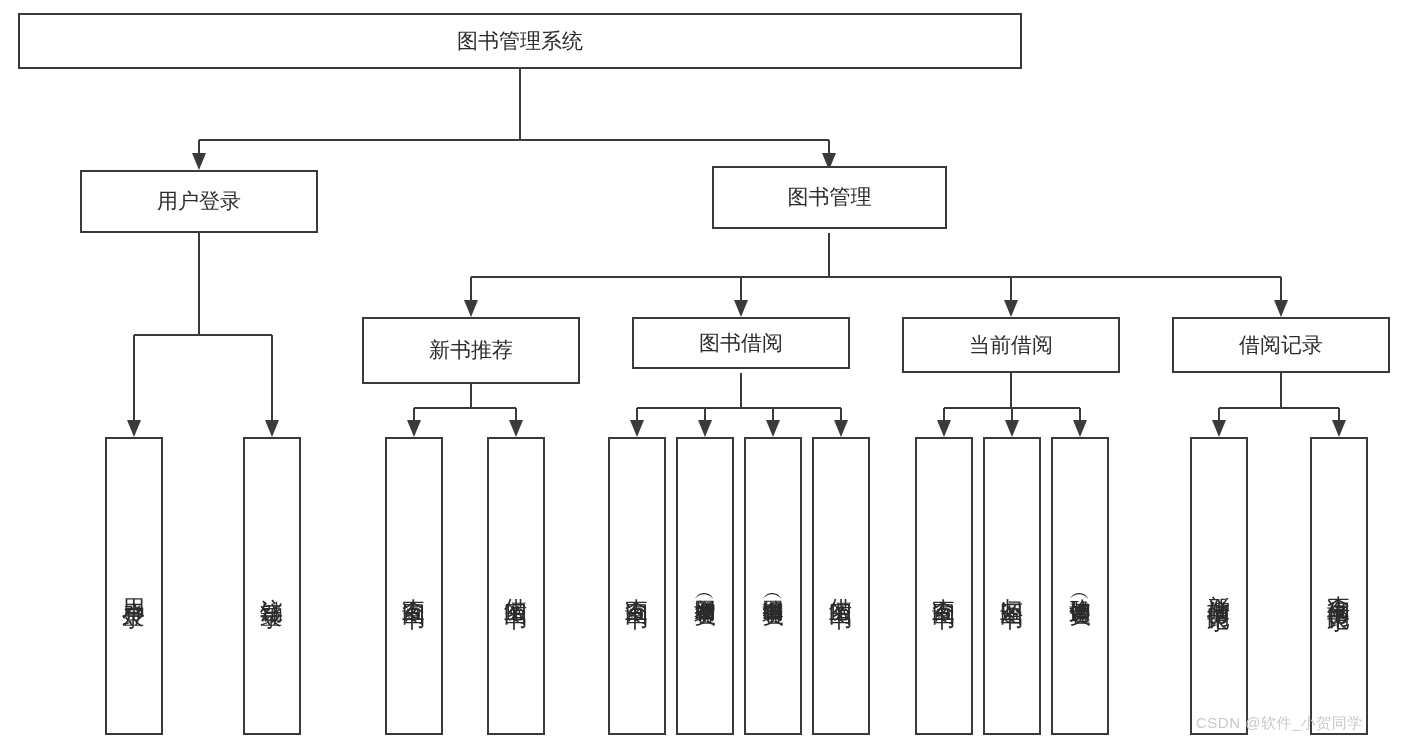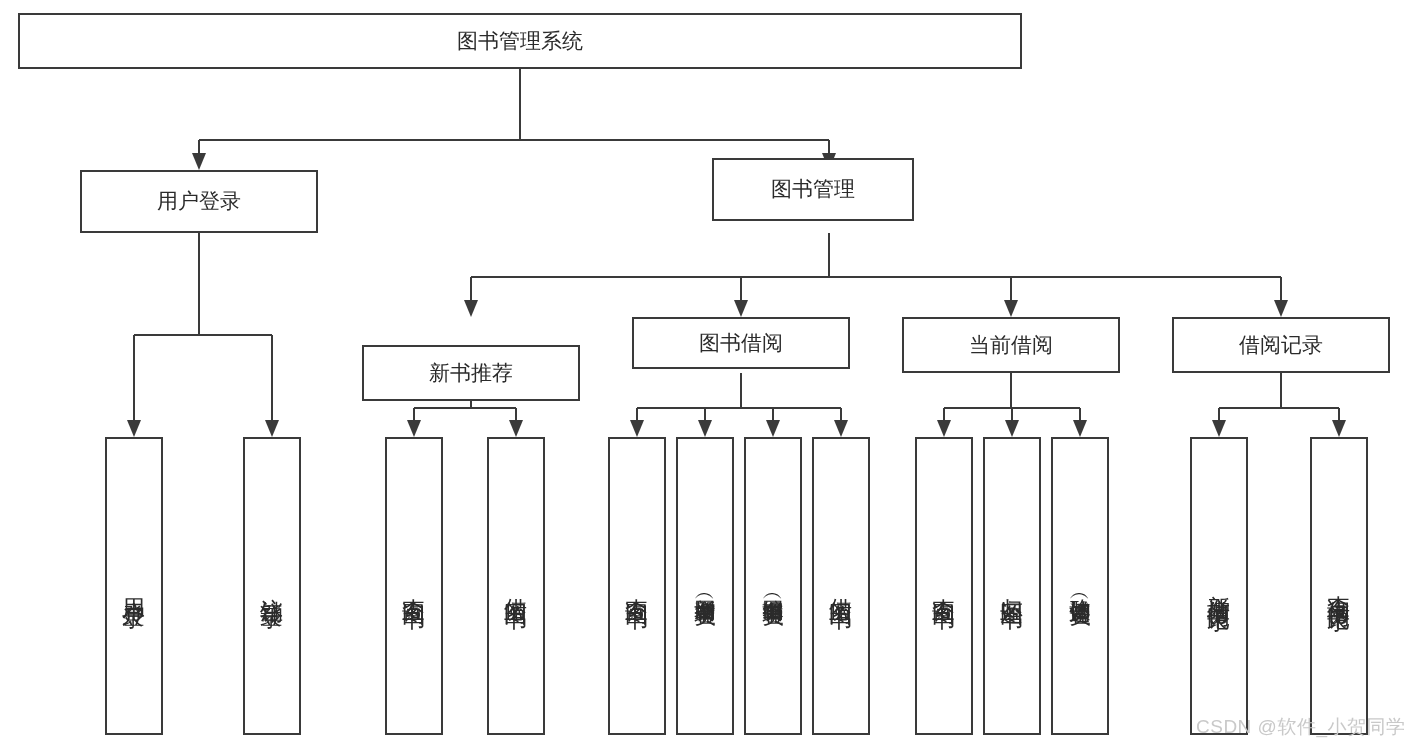--- a/index.html
+++ b/index.html
@@ -30,21 +30,21 @@
     writing-mode:vertical-rl;
     text-orientation:upright;
     font-size:23px;
     letter-spacing:3px;
     white-space:nowrap;
   }
   .vert.small .node-label{font-size:21px;letter-spacing:1px;}
   .watermark{
     position:absolute;
     color:#c9c9c9;
-    font-size:19px;
+    font-size:15px;
     white-space:nowrap;
     letter-spacing:0.5px;
   }
 </style>
 </head>
 <body>
 
 <svg id="canvas" viewBox="0 0 1405 747">
     <line x1="520" y1="69" x2="520" y2="140" stroke="#3a3a3a" stroke-width="2.5" shape-rendering="crispEdges"></line>
     <line x1="199" y1="140" x2="829" y2="140" stroke="#3a3a3a" stroke-width="2.5" shape-rendering="crispEdges"></line>
@@ -100,24 +100,24 @@
     <polygon points="1332,420 1346,420 1339,437" fill="#3a3a3a"></polygon>
   </svg>
 
 <div id="nodes">
     <div class="node-box horiz" style="left: 18px; top: 13px; width: 1004px; height: 56px; justify-content: center;">
       <span class="node-label">图书管理系统</span>
     </div>
     <div class="node-box horiz" style="left: 80px; top: 170px; width: 238px; height: 63px;">
       <span class="node-label">用户登录</span>
     </div>
-    <div class="node-box horiz" style="left: 712px; top: 158px; width: 202px; height: 63px;">
+    <div class="node-box horiz" style="left: 712px; top: 166px; width: 235px; height: 63px;">
       <span class="node-label">图书管理</span>
     </div>
-    <div class="node-box horiz" style="left: 362px; top: 317px; width: 218px; height: 56px; margin-top: 28px;">
+    <div class="node-box horiz" style="left: 362px; top: 317px; width: 218px; height: 67px;">
       <span class="node-label">新书推荐</span>
     </div>
     <div class="node-box horiz" style="left: 632px; top: 317px; width: 218px; height: 52px;">
       <span class="node-label">图书借阅</span>
     </div>
     <div class="node-box horiz" style="left: 902px; top: 317px; width: 218px; height: 56px;">
       <span class="node-label">当前借阅</span>
     </div>
     <div class="node-box horiz" style="left: 1172px; top: 317px; width: 218px; height: 56px; align-items: center;">
       <span class="node-label">借阅记录</span>

